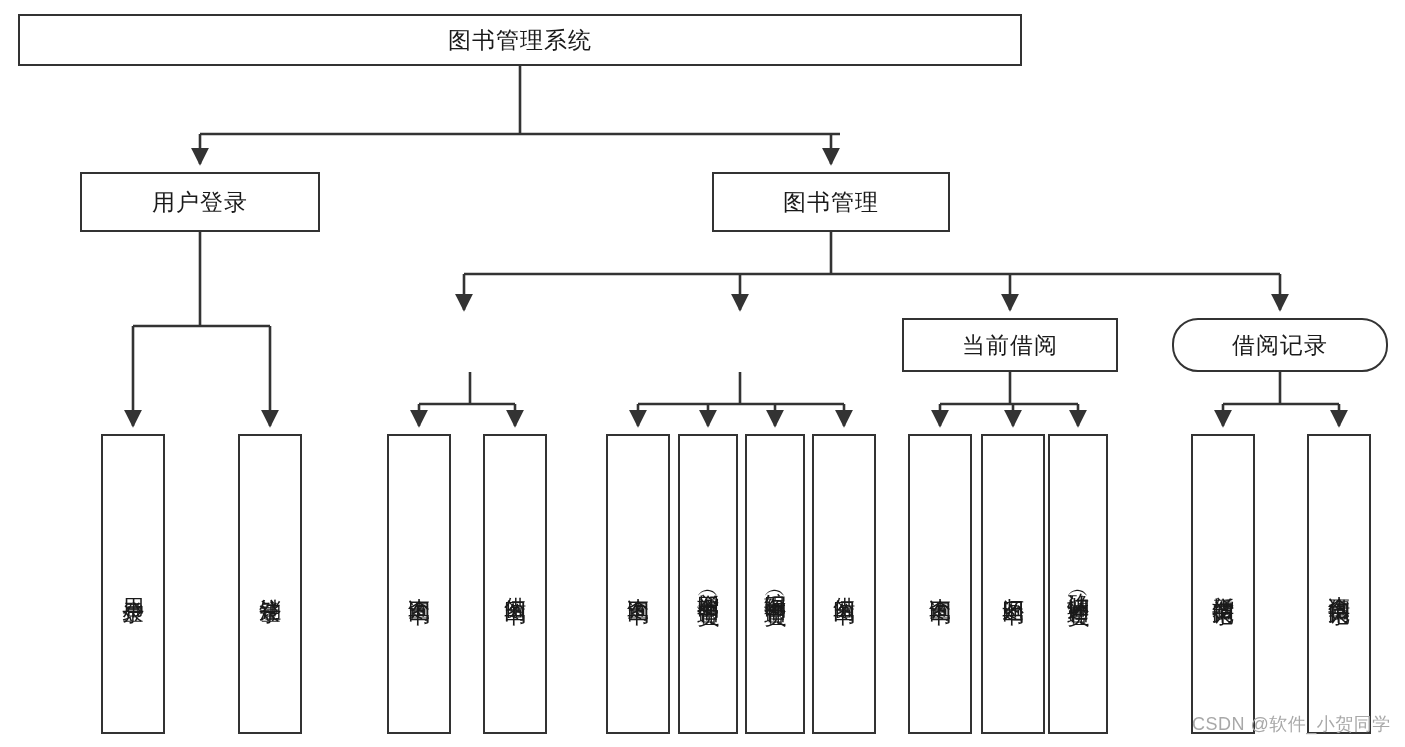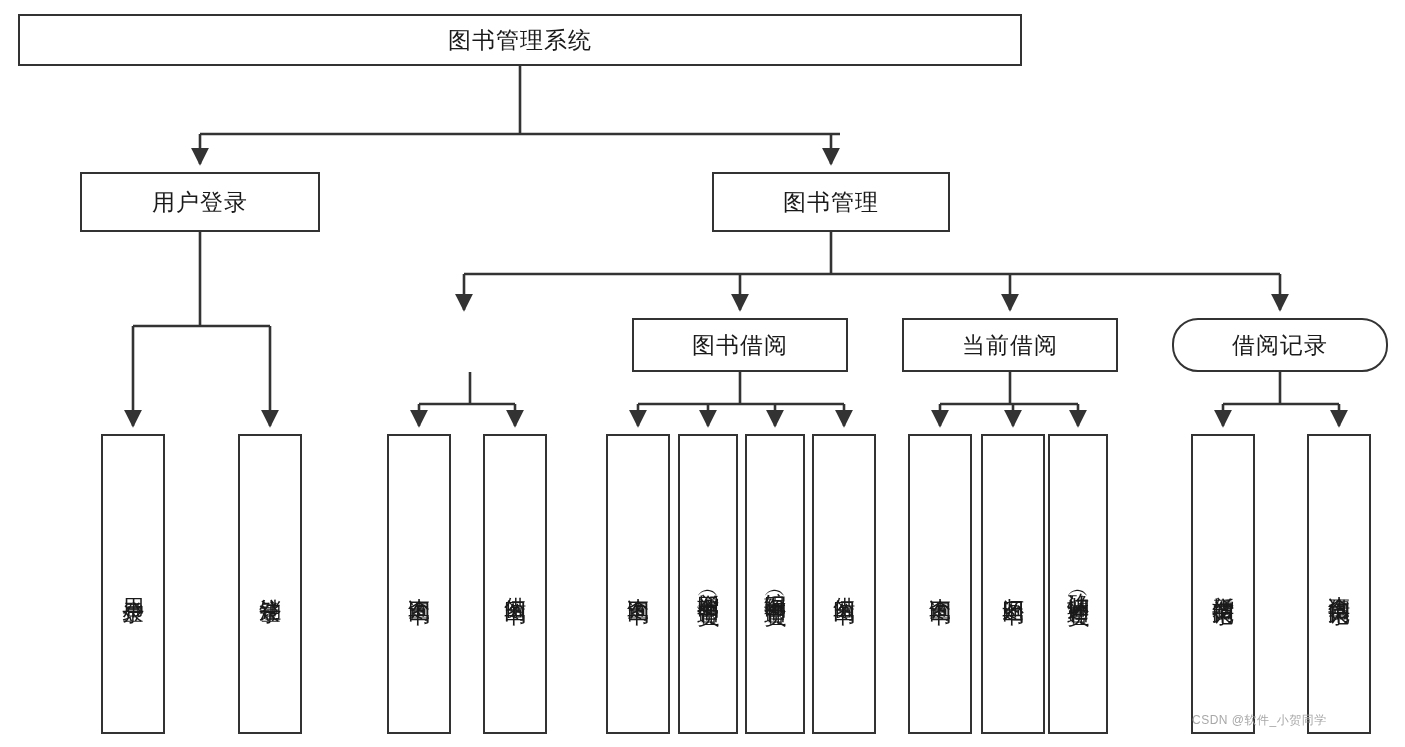--- a/index.html
+++ b/index.html
@@ -48,21 +48,21 @@
     line-height: 1.12;
     white-space: nowrap;
   }
   .node.horiz .label {
     white-space: nowrap;
   }
   .watermark {
     position: absolute;
     left: 1192px;
     top: 712px;
-    font-size: 12px;
+    font-size: 18px;
     color: #a8a8a8;
     letter-spacing: 0.5px;
     white-space: nowrap;
     font-family: "Liberation Sans", "DejaVu Sans", sans-serif;
   }
 </style>
 </head>
 <body>
 
 <div id="canvas">
@@ -121,23 +121,20 @@
     <span class="label">图书管理系统</span>
   </div>
 
   <div class="node horiz" style="left:80px;top:172px;width:240px;height:60px;">
     <span class="label">用户登录</span>
   </div>
   <div class="node horiz" style="left:712px;top:172px;width:238px;height:60px;">
     <span class="label">图书管理</span>
   </div>
 
-  <div class="node horiz" style="left:632px;top:318px;width:216px;height:54px;">
-    <span class="label">图书借阅</span>
-  </div>
   <div class="node horiz" style="left:902px;top:318px;width:216px;height:54px;text-align:center;">
     <span class="label">当前借阅</span>
   </div>
   <div class="node horiz" style="left:1172px;top:318px;width:216px;height:54px;border-radius:26px;">
     <span class="label">借阅记录</span>
   </div>
 
   <div class="node vert" style="left:101px;top:434px;width:64px;height:300px;">
     <span class="label">用户登录</span>
   </div>

